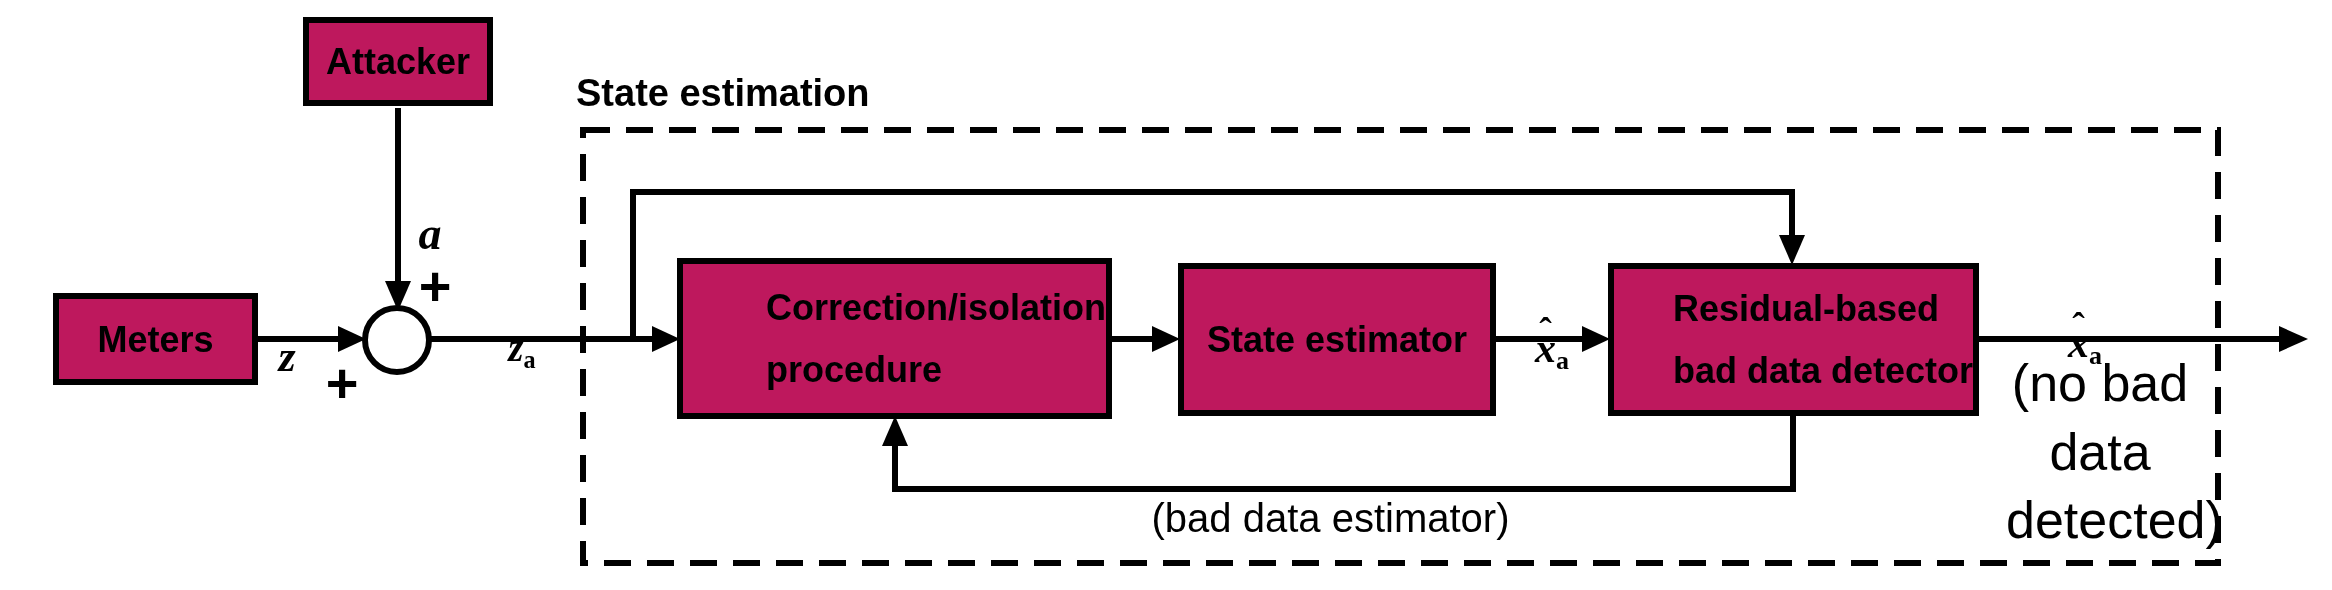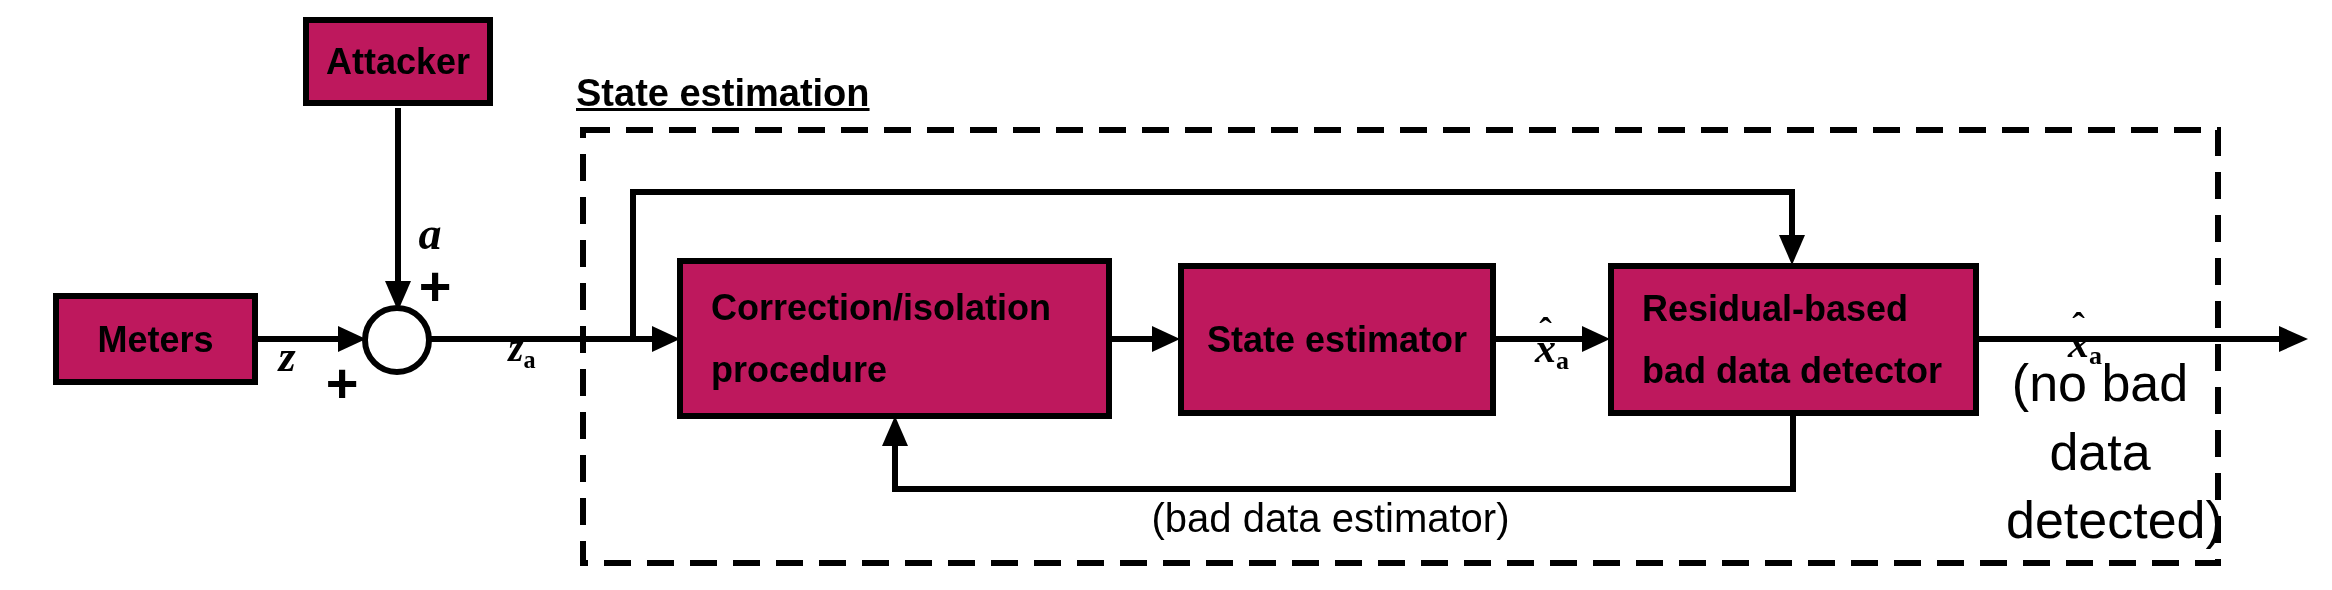--- a/index.html
+++ b/index.html
@@ -22,29 +22,29 @@
     background: #be185d;
     border: 6px solid #000000;
     display: flex;
     align-items: center;
     font-weight: 700;
     font-size: 36px;
     line-height: 1.25;
     white-space: pre-line;
   }
   .box.center { justify-content: center; text-align: center; }
-  .box.multiline { line-height: 1.7; }
+  .box.multiline { line-height: 1.7; justify-content: flex-end; }
   .label {
     position: absolute;
     font-size: 40px;
     font-weight: 400;
     text-align: center;
     white-space: pre-line;
   }
-  .label.bold { font-weight: 700; text-decoration: underline; }
+  .label.bold { font-weight: 700; }
   .math {
     font-family: "Liberation Serif", serif;
     font-style: italic;
     font-weight: 600;
   }
   .msub {
     font-style: normal;
     font-weight: 700;
     font-size: 0.62em;
     vertical-align: -0.28em;

